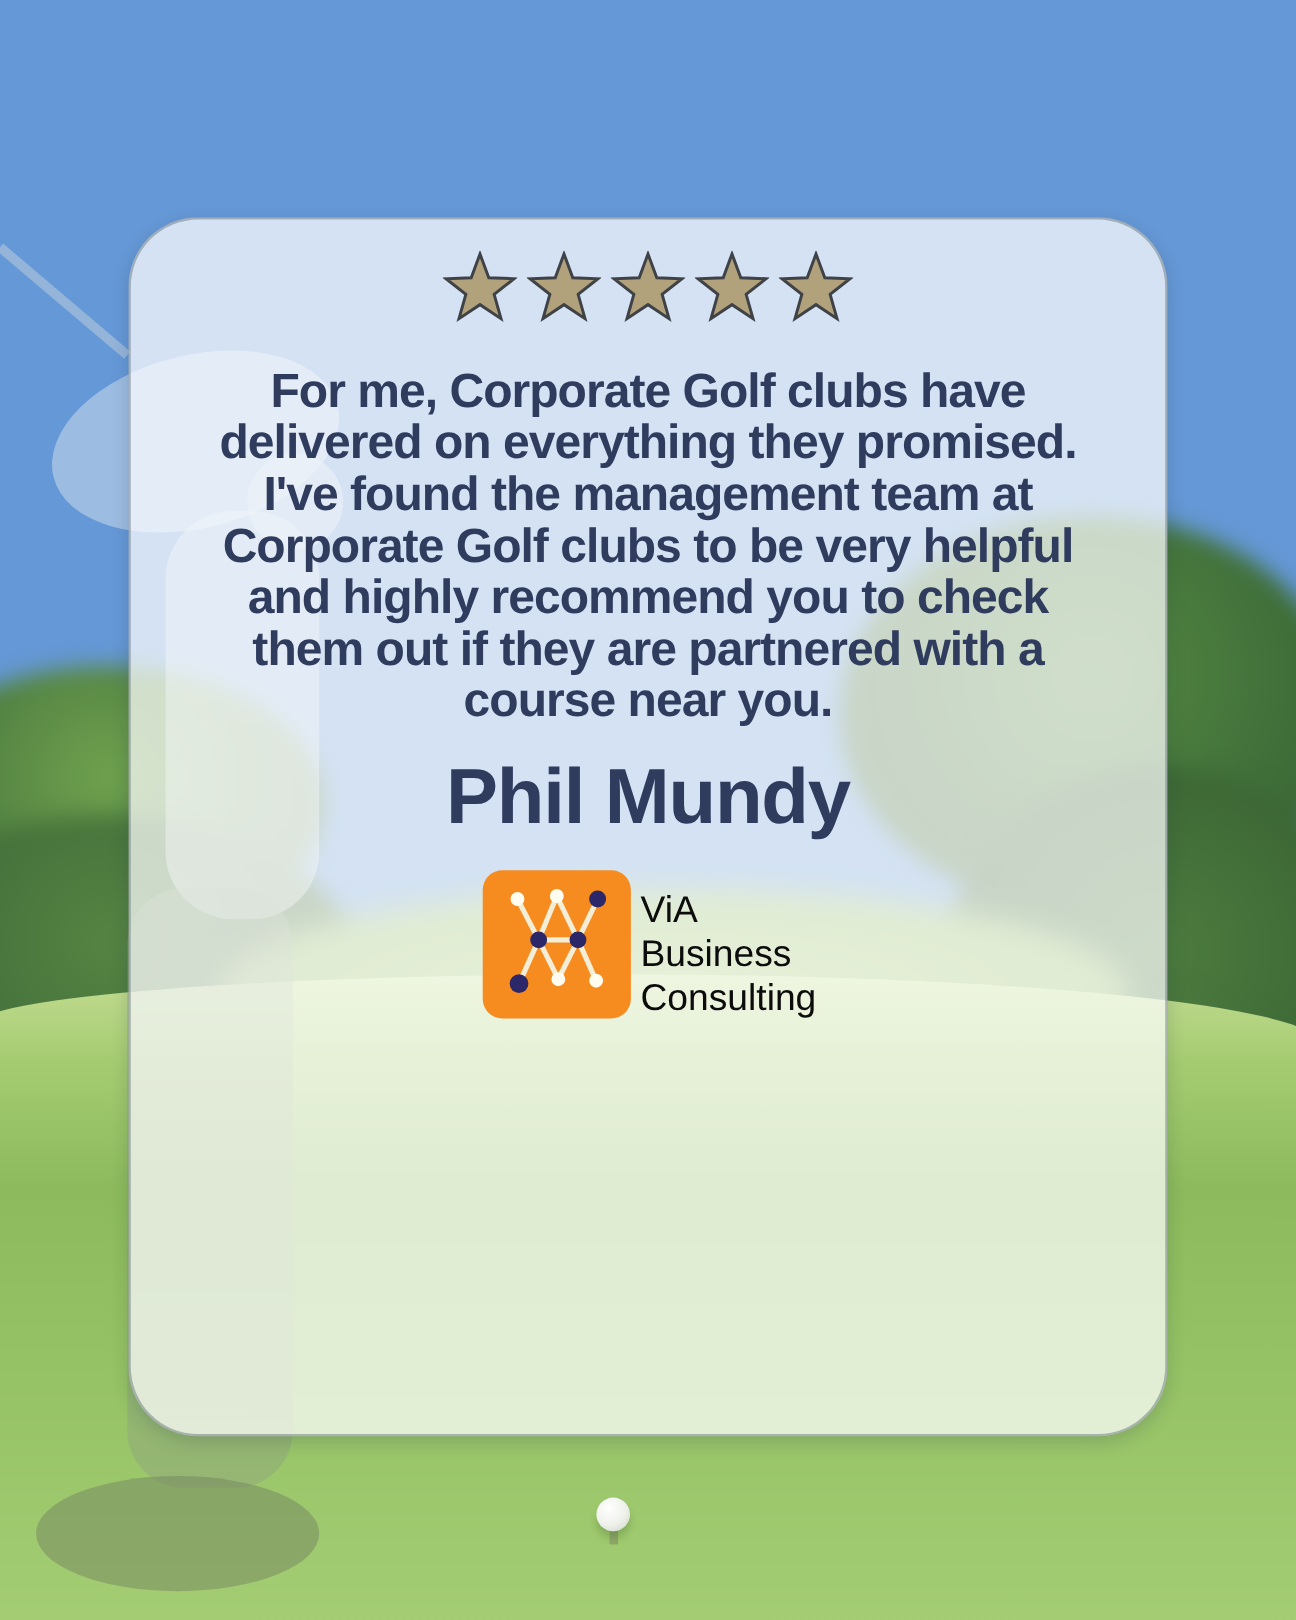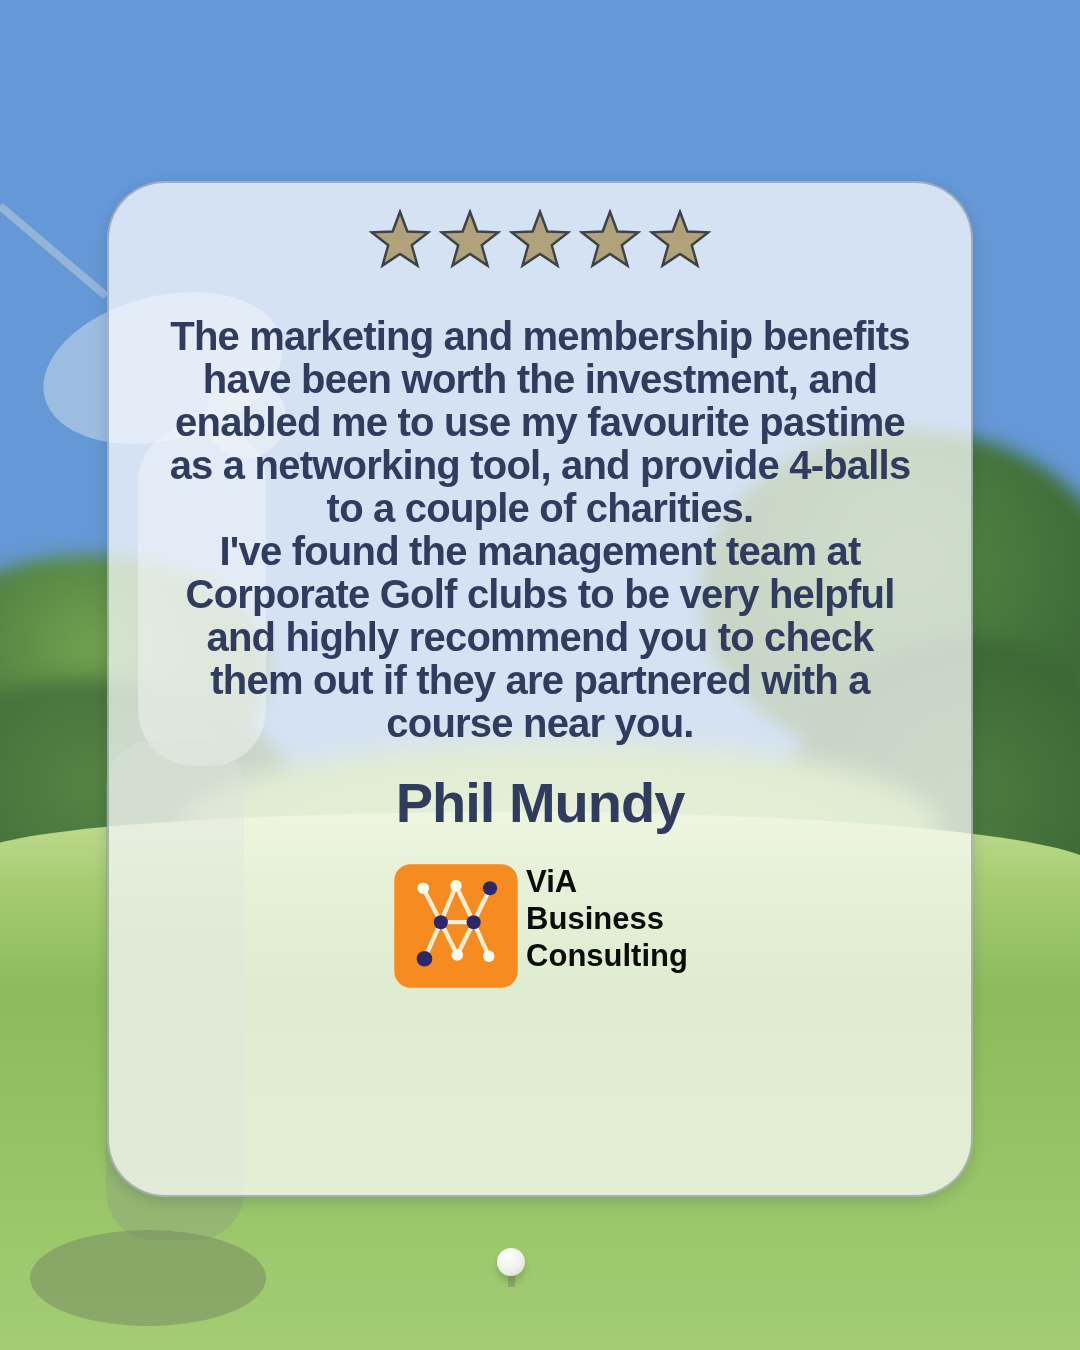--- a/index.html
+++ b/index.html
@@ -31,23 +31,23 @@
         border:2px solid rgba(108,120,130,0.5);
         box-shadow:0 5px 14px rgba(30,50,70,0.18);
         display:flex;flex-direction:column;align-items:center;}
   .stars{margin-top:26px;display:flex;gap:8px;}
   .star{width:62px;height:60px;display:block;}
   .quote{font-weight:bold;color:var(--text_navy);font-size:40px;line-height:43px;
          letter-spacing:-0.8px;text-align:center;white-space:pre;margin:0;}
   .q1{margin-top:36px;}
   .q2{margin-top:46px;}
   .q3{}
-  .author{margin-top:14px;font-weight:bold;color:var(--text_navy);font-size:56px;line-height:88px;
+  .author{margin-top:14px;font-weight:bold;color:var(--text_navy);font-size:65px;line-height:88px;
           letter-spacing:-1px;text-align:center;white-space:pre;}
-  .brand{margin-top:16px;display:flex;align-items:flex-start;gap:6px;font-weight:bold;}
+  .brand{margin-top:16px;display:flex;align-items:flex-end;gap:6px;}
   .brand-icon{width:128px;height:126px;display:block;}
   .brand-name{font-size:31px;line-height:37px;color:var(--brand_text);white-space:pre;letter-spacing:0;}
 </style>
 </head>
 <body>
 
 <div class="scene">
 
   <div class="sky"></div>
   <div class="tree t-r1"></div>
@@ -87,25 +87,22 @@
 
   <svg class="star" viewBox="0 0 100 96">
     <path d="M50 4 L61.8 35.8 L95.7 37.2 L69 58.2 L78.2 90.8 L50 72 L21.8 90.8 L31 58.2 L4.3 37.2 L38.2 35.8 Z" style="fill:var(--star_fill);stroke:var(--star_outline)" stroke-width="4" stroke-linejoin="miter"></path>
   </svg>
 
   <svg class="star" viewBox="0 0 100 96">
     <path d="M50 4 L61.8 35.8 L95.7 37.2 L69 58.2 L78.2 90.8 L50 72 L21.8 90.8 L31 58.2 L4.3 37.2 L38.2 35.8 Z" style="fill:var(--star_fill);stroke:var(--star_outline)" stroke-width="4" stroke-linejoin="miter"></path>
   </svg>
 </div>
 
-    <p class="quote q2">The marketing and membership benefits
-have been worth the investment, and
-enabled me to use my favourite pastime
-as a networking tool, and provide 4-balls
-to a couple of charities.</p>
+    <p class="quote q1">For me, Corporate Golf clubs have
+delivered on everything they promised.</p>
     <p class="quote q3">I've found the management team at
 Corporate Golf clubs to be very helpful
 and highly recommend you to check
 them out if they are partnered with a
 course near you.</p>
 
     <div class="author">Phil Mundy</div>
 
     <div class="brand">
       <svg class="brand-icon" viewBox="0 0 100 100">

